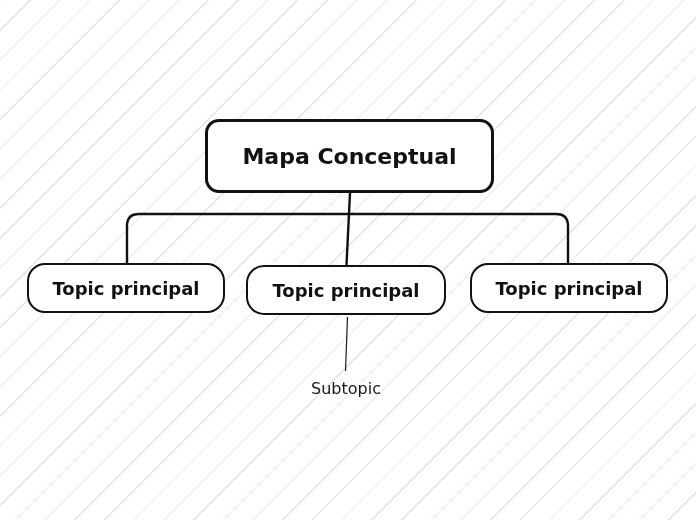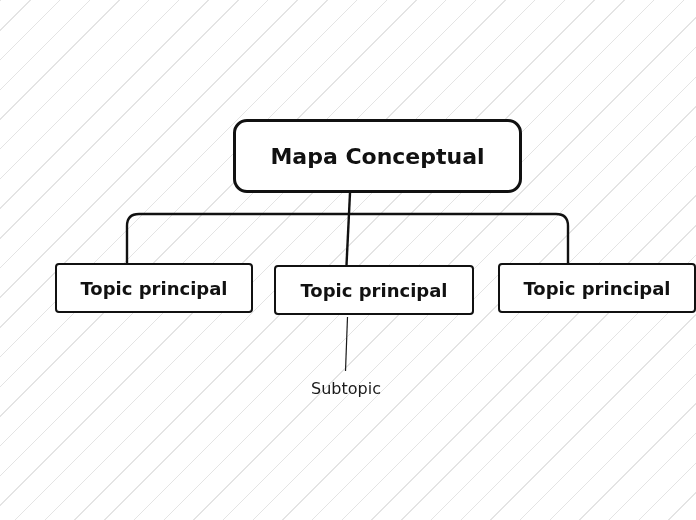--- a/index.html
+++ b/index.html
@@ -35,37 +35,36 @@
     background: #ffffff;
     border-style: solid;
     border-color: #111111;
     color: #111111;
     display: flex;
     align-items: center;
     justify-content: center;
     font-weight: bold;
     white-space: nowrap;
     cursor: default;
-    margin-left: 28px;
   }
   .node-root {
     left: 205px;
     top: 119px;
     width: 289px;
     height: 74px;
     border-width: 3.5px;
     border-radius: 14px;
     font-size: 22px;
   }
   .node-child {
     top: 263px;
     width: 198px;
     height: 50px;
     border-width: 2.3px;
-    border-radius: 4px;
+    border-radius: 18px;
     font-size: 18px;
   }
   .node-child-1 { left: 27px; }
   .node-child-2 { left: 246px; top: 265px; width: 200px; }
   .node-child-3 { left: 470px; }
   .subtopic-label {
     position: absolute;
     left: 346px;
     top: 379px;
     transform: translateX(-50%);

